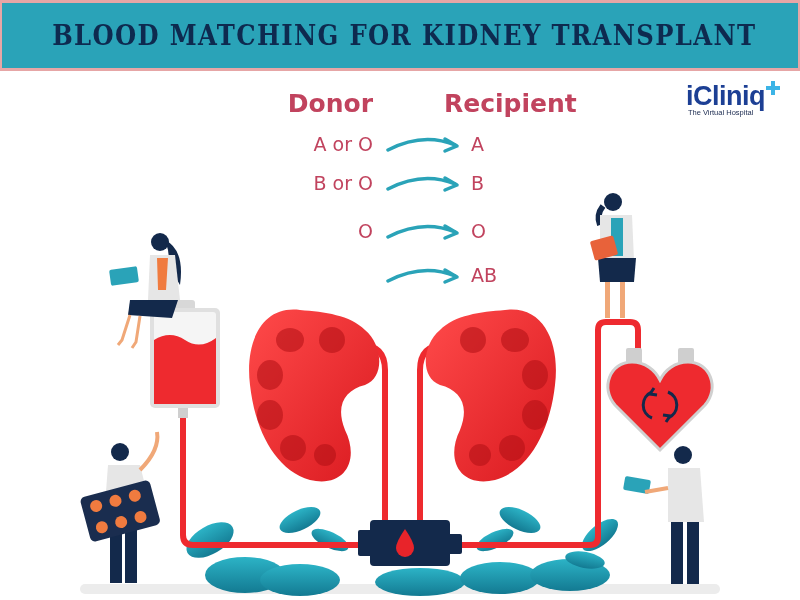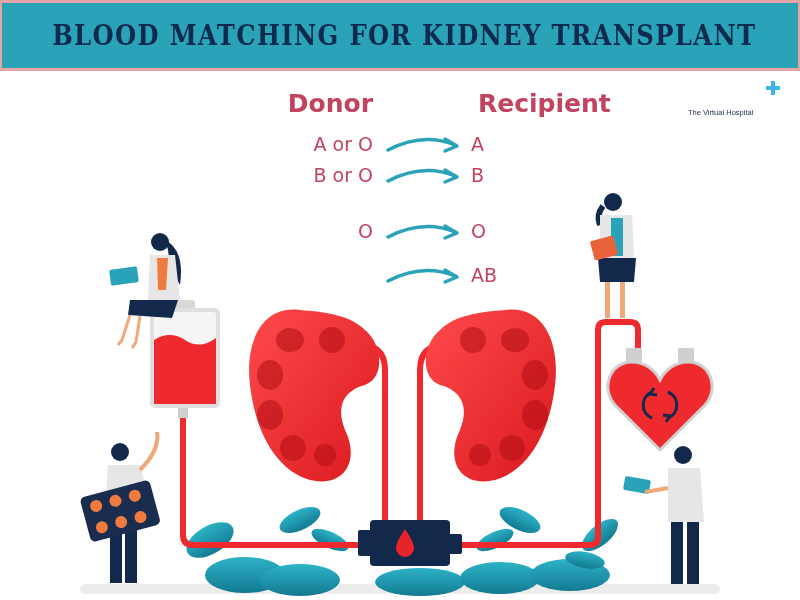--- a/index.html
+++ b/index.html
@@ -32,21 +32,21 @@
   .logo-tag {
     position: absolute; left: 6px; top: 27px; font-family: "Liberation Sans", sans-serif;
     font-size: 7.5px; color: #1c2b50; white-space: nowrap; text-align: right;
   }
 
   .hdr {
     position: absolute; top: 89px; font-family: "DejaVu Sans", sans-serif;
     font-weight: bold; font-size: 25px; color: #c1435e;
   }
   .hdr-donor { right: 427px; }
-  .hdr-recip { left: 444px; margin-left: 34px; }
+  .hdr-recip { left: 444px; }
 
   .row { position: absolute; left: 0; width: 800px; height: 30px; }
   .donor-val {
     position: absolute; right: 427px; top: 0; font-size: 19px; color: #c1435e;
     white-space: nowrap; line-height: 30px;
   }
   .recip-val {
     position: absolute; left: 471px; top: 0; font-size: 19px; color: #c1435e;
     white-space: nowrap; line-height: 30px;
   }
@@ -196,36 +196,37 @@
   </g>
 </svg>
 
 <div class="banner">
   <div class="banner-inner">
     <h1 class="banner-title">BLOOD MATCHING FOR KIDNEY TRANSPLANT</h1>
   </div>
 </div>
 
 <div class="logo">
+  <span class="logo-word">iCliniq</span>
   <span class="logo-plus"></span>
   <span class="logo-tag">The Virtual Hospital</span>
 </div>
 
 <div class="hdr hdr-donor">Donor</div>
 <div class="hdr hdr-recip">Recipient</div>
 
 <div class="row" style="top:129px;text-align:center;">
   <span class="donor-val">A or O</span>
   <svg class="arrow" viewBox="0 0 78 24">
       <path d="M3 18 Q38 0 70 13" fill="none" stroke="#2aa3b8" stroke-width="3.5" stroke-linecap="round"></path>
       <path d="M60 7 L72 14 L60 19" fill="none" stroke="#2aa3b8" stroke-width="3.5" stroke-linecap="round" stroke-linejoin="round"></path>
     </svg>
   <span class="recip-val">A</span>
 </div>
-<div class="row" style="top:160px;">
+<div class="row" style="top:168px;">
   <span class="donor-val">B or O</span>
   <svg class="arrow" viewBox="0 0 78 24">
       <path d="M3 18 Q38 0 70 13" fill="none" stroke="#2aa3b8" stroke-width="3.5" stroke-linecap="round"></path>
       <path d="M60 7 L72 14 L60 19" fill="none" stroke="#2aa3b8" stroke-width="3.5" stroke-linecap="round" stroke-linejoin="round"></path>
     </svg>
   <span class="recip-val">B</span>
 </div>
 <div class="row" style="top:216px;">
   <span class="donor-val">O</span>
   <svg class="arrow" viewBox="0 0 78 24">

